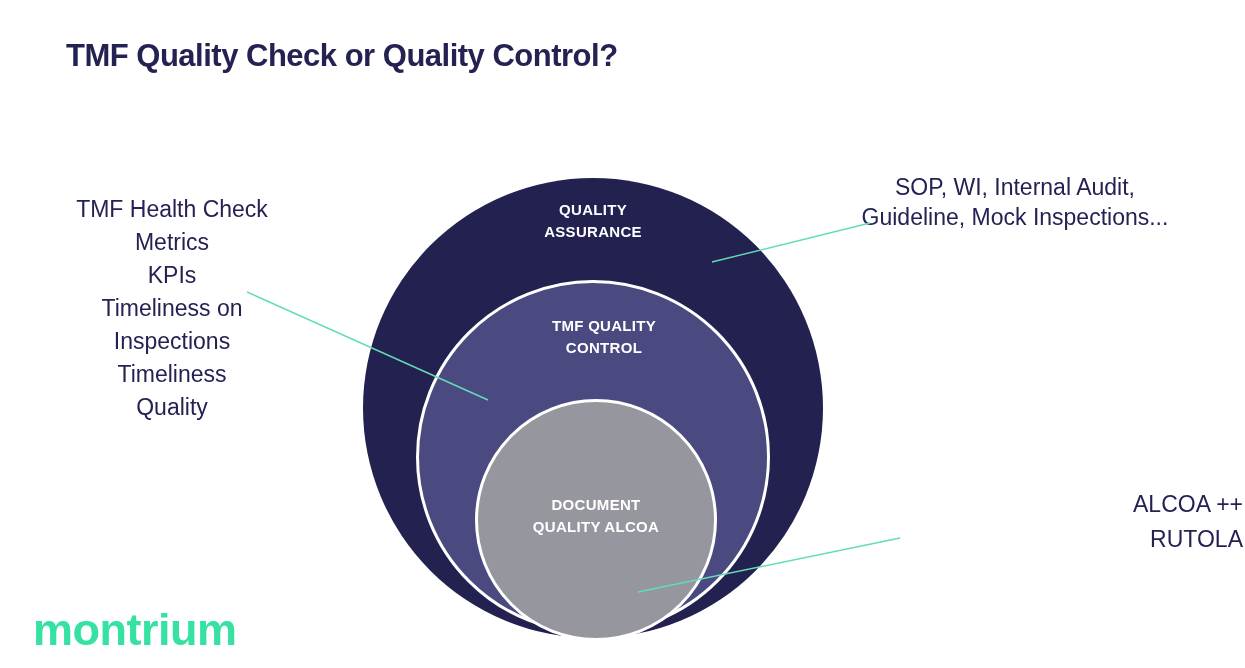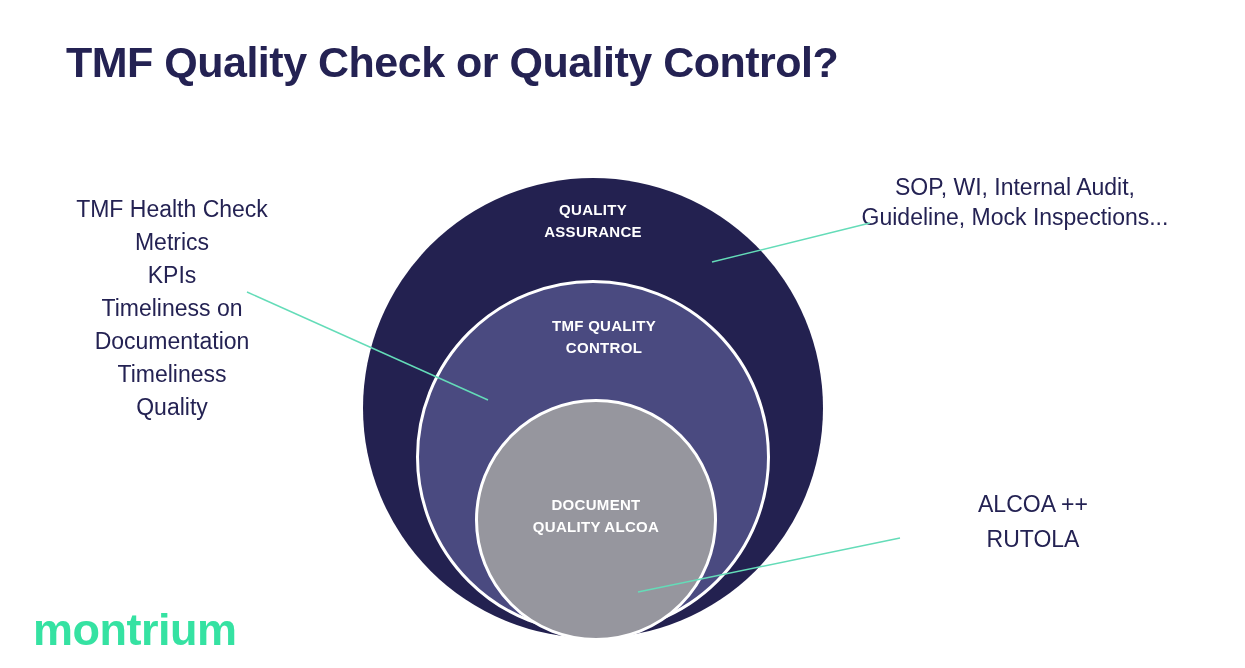--- a/index.html
+++ b/index.html
@@ -8,21 +8,21 @@
     width: 1245px;
     height: 668px;
     background: #ffffff;
     overflow: hidden;
     font-family: "Liberation Sans", sans-serif;
   }
   .page-title {
     position: absolute;
     left: 66px;
     top: 38px;
-    font-size: 43px;
+    font-size: 31px;
     font-weight: 800;
     letter-spacing: -0.5px;
     color: #242253;
     white-space: nowrap;
   }
   .circle { position: absolute; border-radius: 50%; }
   .circle-qa {
     left: 363px; top: 178px; width: 460px; height: 460px;
     background: #232150; z-index: 1;
   }
@@ -53,21 +53,21 @@
   .note {
     position: absolute;
     color: #242253;
     font-size: 23px;
     font-weight: 400;
     text-align: center;
     z-index: 4;
   }
   .note-left { left: 27px; top: 193px; width: 290px; line-height: 33px; }
   .note-top-right { left: 800px; top: 172px; width: 430px; line-height: 30px; }
-  .note-bottom-right { left: 823px; top: 487px; width: 420px; line-height: 35px; }
+  .note-bottom-right { left: 823px; top: 487px; width: 420px; line-height: 35px; text-align: right; }
   #connectors {
     position: absolute;
     left: 0; top: 0; width: 1245px; height: 668px;
     z-index: 5;
     pointer-events: none;
   }
   .logo {
     position: absolute;
     left: 33px;
     top: 604px;
@@ -100,21 +100,21 @@
   <div class="circle-label label-dqc">
     <div>DOCUMENT</div>
     <div>QUALITY ALCOA</div>
   </div>
 
   <div class="note note-left">
     <div>TMF Health Check</div>
     <div>Metrics</div>
     <div>KPIs</div>
     <div>Timeliness on</div>
-    <div>Documentation</div>
+    <div>Inspections</div>
     <div>Timeliness</div>
     <div>Quality</div>
   </div>
 
   <div class="note note-top-right">
     <div>SOP, WI, Internal Audit,</div>
     <div>Guideline, Mock Inspections...</div>
   </div>
 
   <div class="note note-bottom-right">

